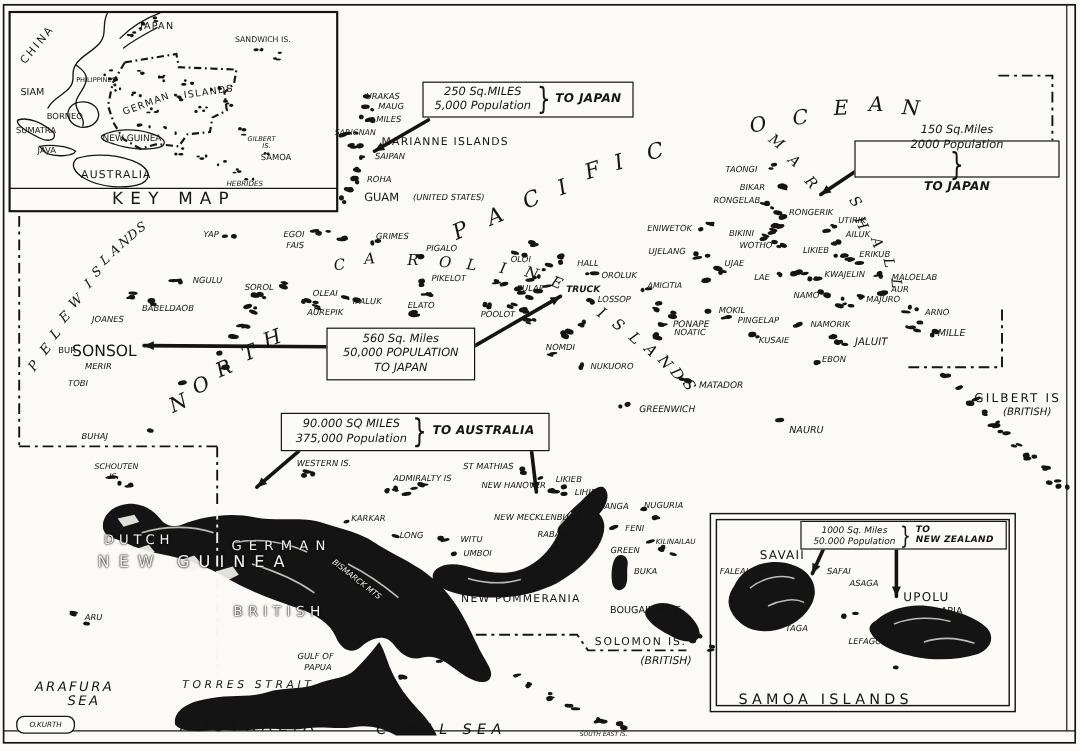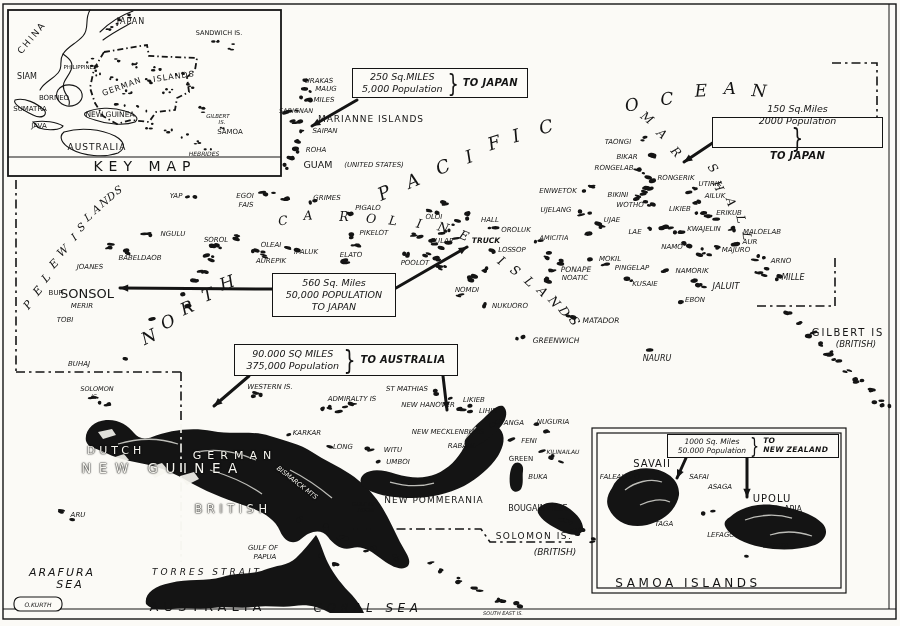--- a/index.html
+++ b/index.html
@@ -538,21 +538,21 @@
       <div class="lbl" style="left: 246px; top: 205px; font-size: 7px; font-style: italic; transform: translate(-50%, -50%);">FAIS</div>
       <div class="lbl" style="left: 173px; top: 234px; font-size: 7px; font-style: italic; transform: translate(-50%, -50%);">NGULU</div>
       <div class="lbl" style="left: 216px; top: 240px; font-size: 7px; font-style: italic; transform: translate(-50%, -50%);">SOROL</div>
       <div class="lbl" style="left: 140px; top: 258px; font-size: 7px; font-style: italic; transform: translate(-50%, -50%);">BABELDAOB</div>
       <div class="lbl" style="left: 90px; top: 267px; font-size: 7px; font-style: italic; transform: translate(-50%, -50%);">JOANES</div>
       <div class="lbl" style="left: 87px; top: 293px; font-size: 13px; transform: translate(-50%, -50%);">SONSOL</div>
       <div class="lbl" style="left: 56px; top: 293px; font-size: 7px; transform: translate(-50%, -50%);">BUR</div>
       <div class="lbl" style="left: 82px; top: 306px; font-size: 7px; font-style: italic; transform: translate(-50%, -50%);">MERIR</div>
       <div class="lbl" style="left: 65px; top: 320px; font-size: 7px; font-style: italic; transform: translate(-50%, -50%);">TOBI</div>
       <div class="lbl" style="left: 79px; top: 364px; font-size: 7px; font-style: italic; transform: translate(-50%, -50%);">BUHAJ</div>
-      <div class="lbl" style="left: 97px; top: 389px; font-size: 6.5px; font-style: italic; transform: translate(-50%, -50%);">SOLOMON</div>
+      <div class="lbl" style="left: 97px; top: 389px; font-size: 6.5px; font-style: italic; transform: translate(-50%, -50%);">SCHOUTEN</div>
       <div class="lbl" style="left: 95px; top: 397px; font-size: 6.5px; font-style: italic; transform: translate(-50%, -50%);">IS.</div>
       <div class="lbl" style="left: 327px; top: 198px; font-size: 7px; font-style: italic; transform: translate(-50%, -50%);">GRIMES</div>
       <div class="lbl" style="left: 368px; top: 208px; font-size: 7px; font-style: italic; transform: translate(-50%, -50%);">PIGALO</div>
       <div class="lbl" style="left: 374px; top: 233px; font-size: 7px; font-style: italic; transform: translate(-50%, -50%);">PIKELOT</div>
       <div class="lbl" style="left: 271px; top: 245px; font-size: 7px; font-style: italic; transform: translate(-50%, -50%);">OLEAI</div>
       <div class="lbl" style="left: 306px; top: 252px; font-size: 7px; font-style: italic; transform: translate(-50%, -50%); text-align: center;">IFALUK</div>
       <div class="lbl" style="left: 351px; top: 255px; font-size: 7px; font-style: italic; transform: translate(-50%, -50%);">ELATO</div>
       <div class="lbl" style="left: 271px; top: 261px; font-size: 7px; font-style: italic; transform: translate(-50%, -50%);">AUREPIK</div>
       <div class="lbl" style="left: 415px; top: 263px; font-size: 7px; font-style: italic; transform: translate(-50%, -50%);">POOLOT</div>
       <div class="lbl" style="left: 428px; top: 241px; font-size: 7px; font-style: italic; transform: translate(-50%, -50%); padding-left: 28px;">PULAP</div>
@@ -564,21 +564,21 @@
       <div class="lbl" style="left: 554px; top: 238px; font-size: 6.5px; font-style: italic; transform: translate(-50%, -50%);">AMICITIA</div>
       <div class="lbl" style="left: 576px; top: 249px; font-size: 7.5px; font-style: italic; transform: translate(-50%, -50%); margin-top: 21px;">PONAPE</div>
       <div class="lbl" style="left: 610px; top: 259px; font-size: 7px; font-style: italic; transform: translate(-50%, -50%);">MOKIL</div>
       <div class="lbl" style="left: 632px; top: 268px; font-size: 7px; font-style: italic; transform: translate(-50%, -50%);">PINGELAP</div>
       <div class="lbl" style="left: 575px; top: 278px; font-size: 7px; font-style: italic; transform: translate(-50%, -50%);">NOATIC</div>
       <div class="lbl" style="left: 645px; top: 284px; font-size: 7px; font-style: italic; transform: translate(-50%, -50%);">KUSAIE</div>
       <div class="lbl" style="left: 467px; top: 290px; font-size: 7px; font-style: italic; transform: translate(-50%, -50%);">NOMDI</div>
       <div class="lbl" style="left: 510px; top: 306px; font-size: 7px; font-style: italic; transform: translate(-50%, -50%);">NUKUORO</div>
       <div class="lbl" style="left: 601px; top: 321px; font-size: 7.5px; font-style: italic; transform: translate(-50%, -50%);">MATADOR</div>
       <div class="lbl" style="left: 556px; top: 341px; font-size: 7.5px; font-style: italic; transform: translate(-50%, -50%);">GREENWICH</div>
-      <div class="lbl" style="left: 657px; top: 359px; font-size: 8px; font-style: italic; transform: translate(-50%, -50%);">NAURU</div>
+      <div class="lbl" style="left: 672px; top: 359px; font-size: 8px; font-style: italic; transform: translate(-50%, -50%);">NAURU</div>
       <div class="lbl" style="left: 695px; top: 300px; font-size: 7px; font-style: italic; transform: translate(-50%, -50%);">EBON</div>
       <div class="lbl" style="left: 618px; top: 142px; font-size: 7px; font-style: italic; transform: translate(-50%, -50%);">TAONGI</div>
       <div class="lbl" style="left: 627px; top: 157px; font-size: 7px; font-style: italic; transform: translate(-50%, -50%);">BIKAR</div>
       <div class="lbl" style="left: 614px; top: 168px; font-size: 7px; font-style: italic; transform: translate(-50%, -50%);">RONGELAB</div>
       <div class="lbl" style="left: 676px; top: 178px; font-size: 7px; font-style: italic; transform: translate(-50%, -50%);">RONGERIK</div>
       <div class="lbl" style="left: 710px; top: 184px; font-size: 7px; font-style: italic; transform: translate(-50%, -50%);">UTIRIK</div>
       <div class="lbl" style="left: 558px; top: 191px; font-size: 7px; font-style: italic; transform: translate(-50%, -50%);">ENIWETOK</div>
       <div class="lbl" style="left: 618px; top: 195px; font-size: 7px; font-style: italic; transform: translate(-50%, -50%);">BIKINI</div>
       <div class="lbl" style="left: 556px; top: 210px; font-size: 7px; font-style: italic; transform: translate(-50%, -50%);">UJELANG</div>
       <div class="lbl" style="left: 630px; top: 205px; font-size: 7px; font-style: italic; transform: translate(-50%, -50%);">WOTHO</div>
@@ -603,21 +603,21 @@
       <div class="lbl" style="left: 407px; top: 389px; font-size: 7px; font-style: italic; transform: translate(-50%, -50%);">ST MATHIAS</div>
       <div class="lbl" style="left: 428px; top: 405px; font-size: 7px; font-style: italic; transform: translate(-50%, -50%);">NEW HANOVER</div>
       <div class="lbl" style="left: 474px; top: 400px; font-size: 7px; font-style: italic; transform: translate(-50%, -50%);">LIKIEB</div>
       <div class="lbl" style="left: 488px; top: 411px; font-size: 7px; font-style: italic; transform: translate(-50%, -50%);">LIHIR</div>
       <div class="lbl" style="left: 512px; top: 423px; font-size: 7px; font-style: italic; transform: translate(-50%, -50%);">TANGA</div>
       <div class="lbl" style="left: 553px; top: 422px; font-size: 7px; font-style: italic; transform: translate(-50%, -50%);">NUGURIA</div>
       <div class="lbl" style="left: 448px; top: 432px; font-size: 7px; font-style: italic; transform: translate(-50%, -50%);">NEW MECKLENBURG</div>
       <div class="lbl" style="left: 462px; top: 446px; font-size: 7px; font-style: italic; transform: translate(-50%, -50%);">RABAUL</div>
       <div class="lbl" style="left: 529px; top: 441px; font-size: 7px; font-style: italic; transform: translate(-50%, -50%);">FENI</div>
       <div class="lbl" style="left: 563px; top: 452px; font-size: 6px; font-style: italic; transform: translate(-50%, -50%);">KILINAILAU</div>
-      <div class="lbl" style="left: 521px; top: 459px; font-size: 7px; transform: translate(-50%, -50%);">GREEN</div>
+      <div class="lbl" style="left: 521px; top: 459px; font-size: 7px; font-style: italic; transform: translate(-50%, -50%);">GREEN</div>
       <div class="lbl" style="left: 343px; top: 447px; font-size: 7px; font-style: italic; transform: translate(-50%, -50%);">LONG</div>
       <div class="lbl" style="left: 393px; top: 450px; font-size: 7px; font-style: italic; transform: translate(-50%, -50%);">WITU</div>
       <div class="lbl" style="left: 398px; top: 462px; font-size: 7px; font-style: italic; transform: translate(-50%, -50%);">UMBOI</div>
       <div class="lbl" style="left: 307px; top: 433px; font-size: 7px; font-style: italic; transform: translate(-50%, -50%);">KARKAR</div>
       <div class="lbl" style="left: 538px; top: 477px; font-size: 7px; font-style: italic; transform: translate(-50%, -50%);">BUKA</div>
       <div class="lbl" style="left: 434px; top: 500px; font-size: 9px; letter-spacing: 1px; font-style: normal; transform: translate(-50%, -50%);">NEW POMMERANIA</div>
       <div class="lbl" style="left: 364px; top: 505px; font-size: 5.5px; font-style: italic; transform: translate(-50%, -50%);">GULF OF</div>
       <div class="lbl" style="left: 366px; top: 511px; font-size: 5.5px; font-style: italic; transform: translate(-50%, -50%);">HUON</div>
       <div class="lbl" style="left: 538px; top: 509px; font-size: 8px; font-style: normal; transform: translate(-50%, -50%);">BOUGAINVILLE</div>
       <div class="lbl" style="left: 534px; top: 536px; font-size: 9px; letter-spacing: 1.5px; font-style: normal; transform: translate(-50%, -50%);">SOLOMON IS.</div>

